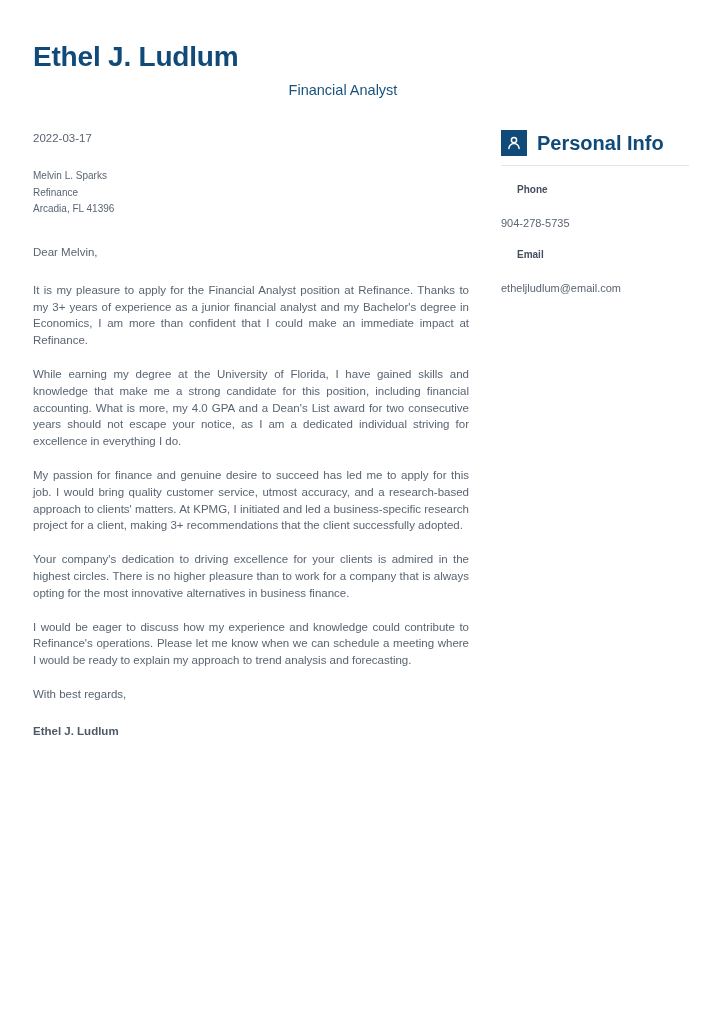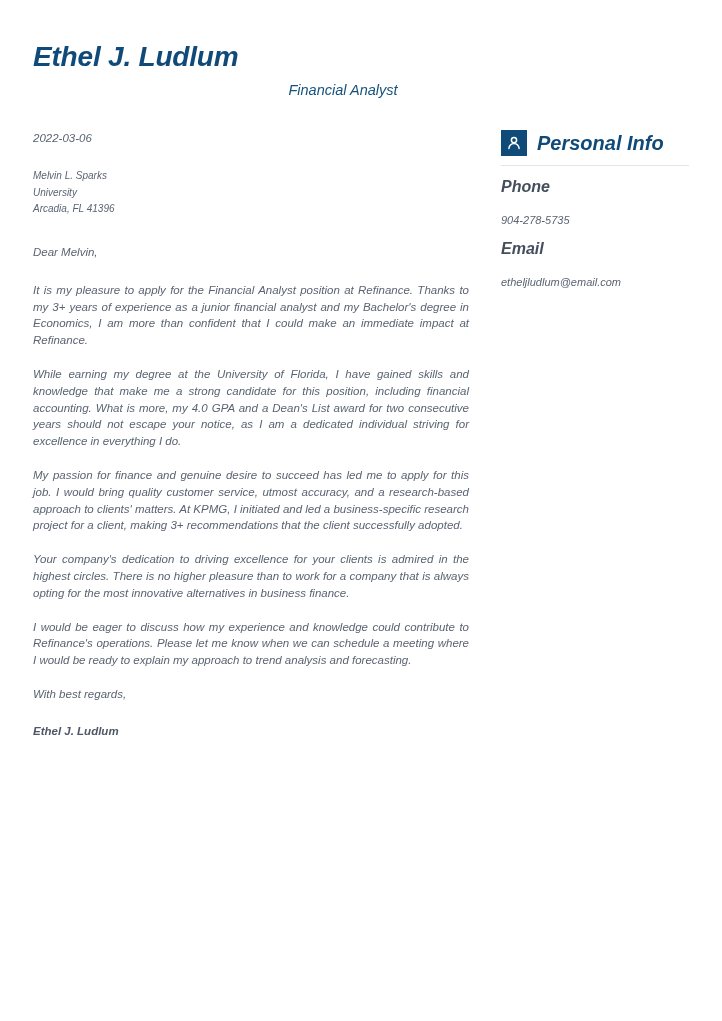--- a/index.html
+++ b/index.html
@@ -15,21 +15,20 @@
     position: relative;
     overflow: hidden;
   }
 
   .page {
     position: relative;
     width: 722px;
     height: 721px;
     box-sizing: border-box;
     padding: 15px;
-    font-style: italic;
   }
 
   
   .header {
     position: absolute;
     left: 33px;
     top: 40px;
     width: 620px;
   }
   .applicant-name {
@@ -152,25 +151,25 @@
     margin: 9px 0 0 0;
   }
 
   .info-item {
     margin-top: 13px;
   }
   .info-item:first-of-type {
     margin-top: 14px;
   }
   .info-label {
-    font-size: 16px;
+    font-size: 10px;
     font-weight: bold;
     color: #444e5c;
     line-height: 15px;
-    margin: 0;
+    margin: 16px;
   }
   .info-value {
     font-size: 11px;
     color: #5a6472;
     line-height: 16px;
     margin: 18px 0 0 0;
     word-break: break-word;
   }
 </style>
 </head>
@@ -180,25 +179,25 @@
 
   <div class="header">
     <h1 class="applicant-name">Ethel J. Ludlum</h1>
     <div class="applicant-title">Financial Analyst</div>
   </div>
 
   <div class="columns">
 
     <div class="col-left">
 
-      <div class="letter-date">2022-03-06</div>
+      <div class="letter-date">2022-03-17</div>
 
       <div class="recipient-block">
         <span class="recipient-line">Melvin L. Sparks</span>
-        <span class="recipient-line">University</span>
+        <span class="recipient-line">Refinance</span>
         <span class="recipient-line">Arcadia, FL 41396</span>
       </div>
 
       <div class="salutation">Dear Melvin,</div>
 
       <p class="body-paragraph">It is my pleasure to apply for the Financial Analyst position at Refinance. Thanks to my 3+ years of experience as a junior financial analyst and my Bachelor's degree in Economics, I am more than confident that I could make an immediate impact at Refinance.</p>
       <p class="body-paragraph">While earning my degree at the University of Florida, I have gained skills and knowledge that make me a strong candidate for this position, including financial accounting. What is more, my 4.0 GPA and a Dean's List award for two consecutive years should not escape your notice, as I am a dedicated individual striving for excellence in everything I do.</p>
       <p class="body-paragraph">My passion for finance and genuine desire to succeed has led me to apply for this job. I would bring quality customer service, utmost accuracy, and a research-based approach to clients' matters. At KPMG, I initiated and led a business-specific research project for a client, making 3+ recommendations that the client successfully adopted.</p>
       <p class="body-paragraph">Your company's dedication to driving excellence for your clients is admired in the highest circles. There is no higher pleasure than to work for a company that is always opting for the most innovative alternatives in business finance.</p>
       <p class="body-paragraph">I would be eager to discuss how my experience and knowledge could contribute to Refinance's operations. Please let me know when we can schedule a meeting where I would be ready to explain my approach to trend analysis and forecasting.</p>

